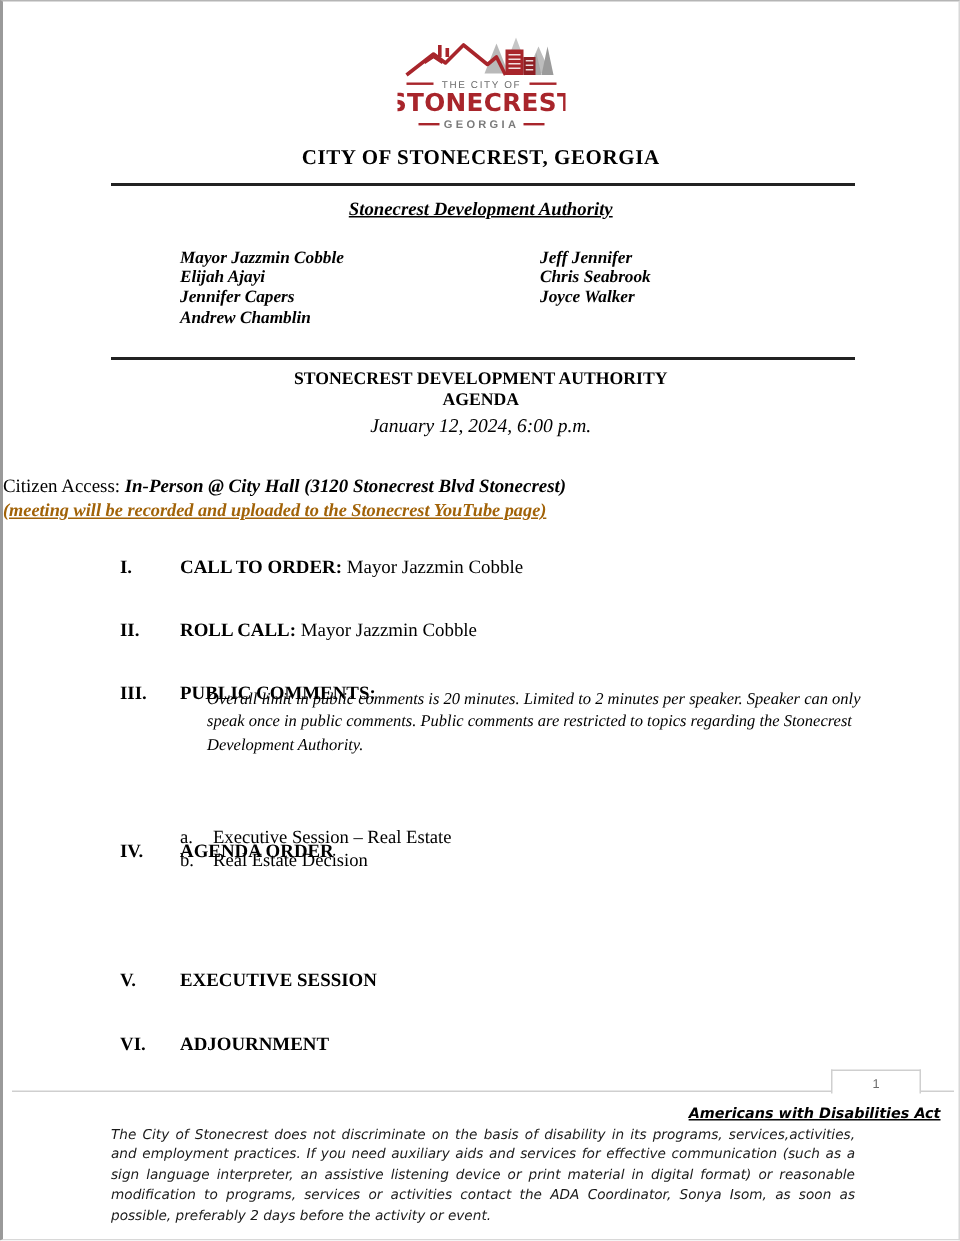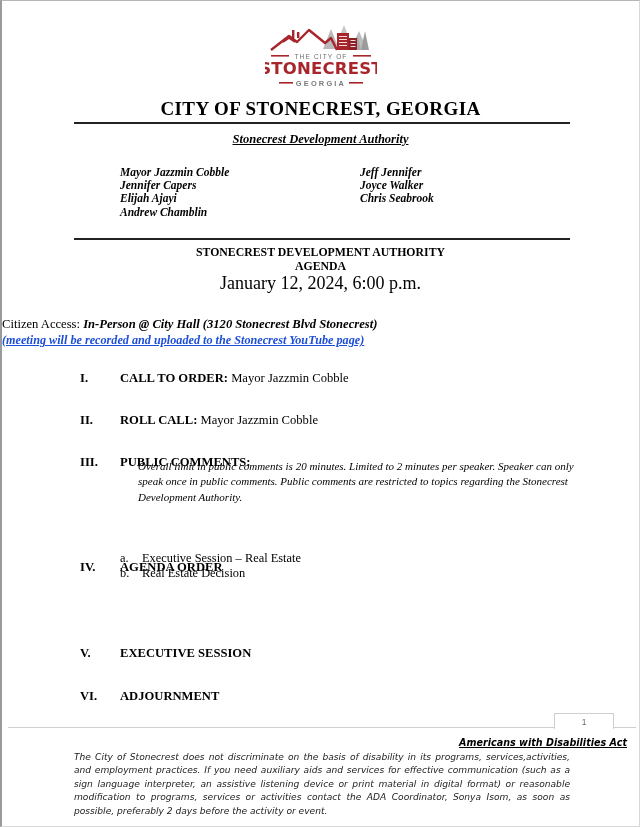--- a/index.html
+++ b/index.html
@@ -44,21 +44,21 @@
     position: relative;
   }
   .logo svg { display: block; }
 
   
   .doc-title {
     position: absolute;
     left: 0; right: 0;
     top: 97px;
     text-align: center;
-    font-size: 19px;
+    font-size: 14px;
     font-weight: bold;
     letter-spacing: .4px;
   }
   .rule {
     position: absolute;
     left: 72px;
     width: 496px;
     height: 0;
     border-top: 2.2px solid #222;
   }
@@ -94,35 +94,35 @@
   
   .meet {
     position: absolute;
     left: 0; right: 0;
     top: 245px;
     text-align: center;
     font-size: 11.8px;
     line-height: 13.6px;
   }
   .meet .b { font-weight: bold; }
-  .meet .date { font-weight: normal; font-size: 18px; padding-top: 4px; }
+  .meet .date { font-weight: normal; font-size: 13px; padding-top: 4px; font-style: italic; }
 
   
   .access {
     position: absolute;
     left: 0; right: 0;
     top: 315px;
     text-align: left;
     font-size: 12.6px;
     line-height: 16px;
   }
   .access .bi { font-weight: bold; font-style: italic; }
   .access .link {
     display: block;
-    color: #1d4ed8;
+    color: #a16207;
     font-weight: bold;
     font-style: italic;
     text-decoration: underline;
     font-size: 12.2px;
   }
 
   
   .agenda {
     position: absolute;
     left: 0; top: 370px;
@@ -263,26 +263,26 @@
   <div class="subtitle">
     <span>Stonecrest Development Authority</span>
   </div>
 
   <div class="members">
     <div class="row">
       <div class="col-l">Mayor Jazzmin Cobble</div>
       <div class="col-r">Jeff Jennifer</div>
     </div>
     <div class="row">
+      <div class="col-l">Elijah Ajayi</div>
+      <div class="col-r">Chris Seabrook</div>
+    </div>
+    <div class="row">
       <div class="col-l">Jennifer Capers</div>
       <div class="col-r">Joyce Walker</div>
-    </div>
-    <div class="row">
-      <div class="col-l">Elijah Ajayi</div>
-      <div class="col-r">Chris Seabrook</div>
     </div>
     <div class="row">
       <div class="col-l">Andrew Chamblin</div>
       <div class="col-r"></div>
     </div>
   </div>
 
   <div class="rule rule-mid"></div>
 
   <div class="meet">

